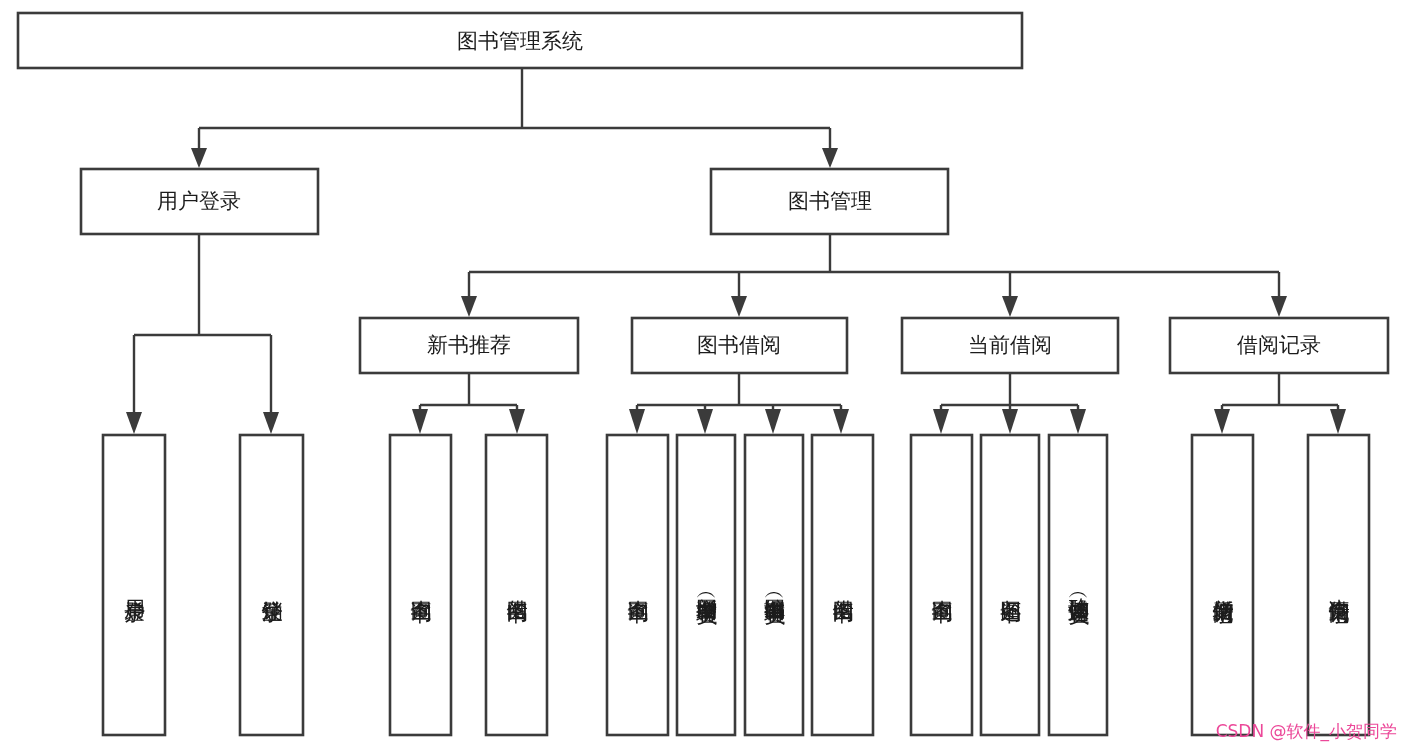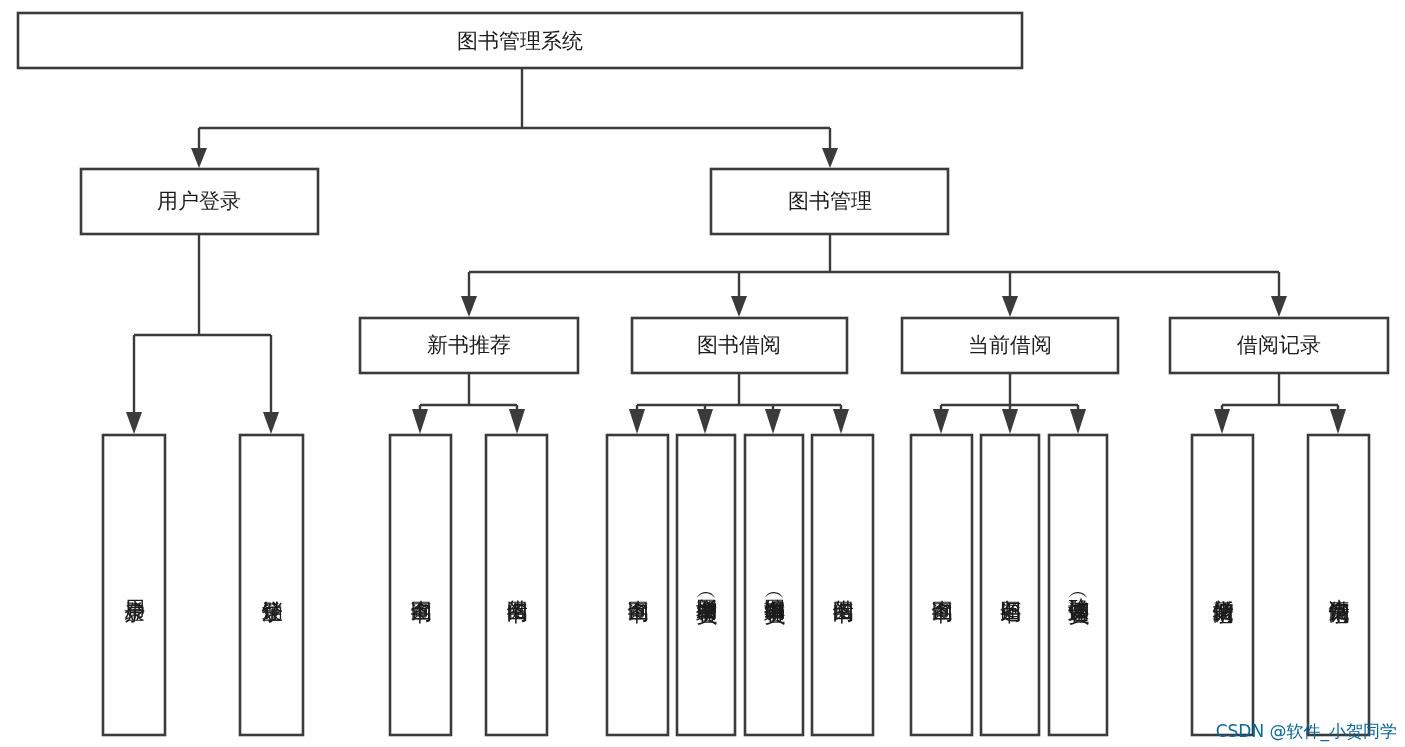--- a/index.html
+++ b/index.html
@@ -67,21 +67,21 @@
     letter-spacing: 1px;
     white-space: nowrap;
     text-align: center;
   }
   .watermark {
     position: absolute;
     right: 8px;
     bottom: 4px;
     font-family: "DejaVu Sans", "Liberation Sans", sans-serif;
     font-size: 17px;
-    color: #0369a1;
+    color: #ec4899;
     white-space: nowrap;
     user-select: none;
     pointer-events: none;
     margin-left: 48px;
   }
 </style>
 </head>
 <body>
 
 <div id="diagram-root">

